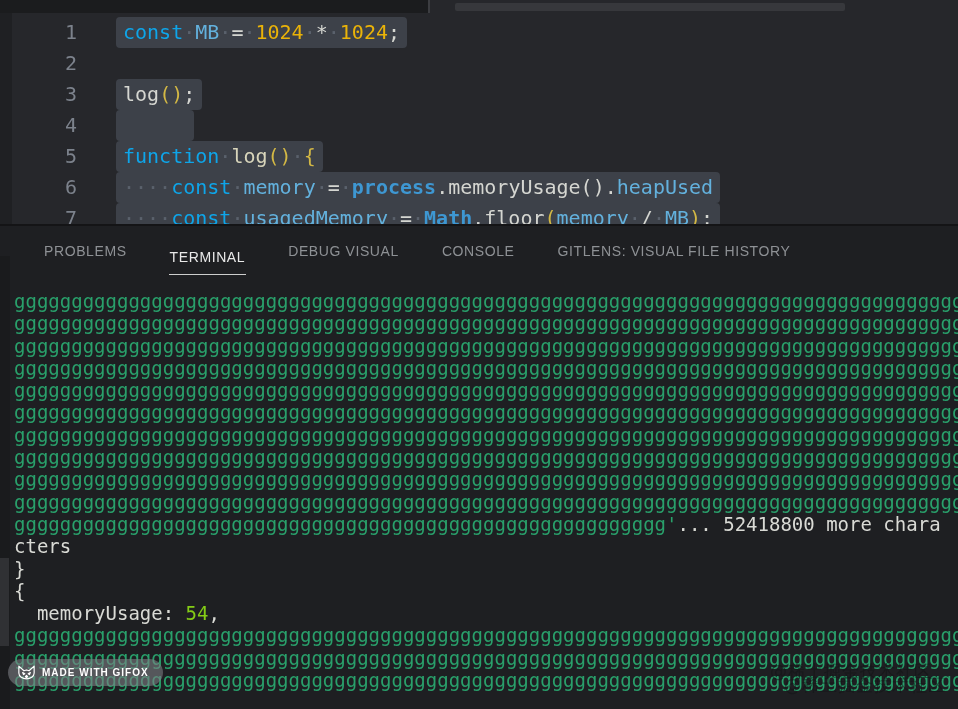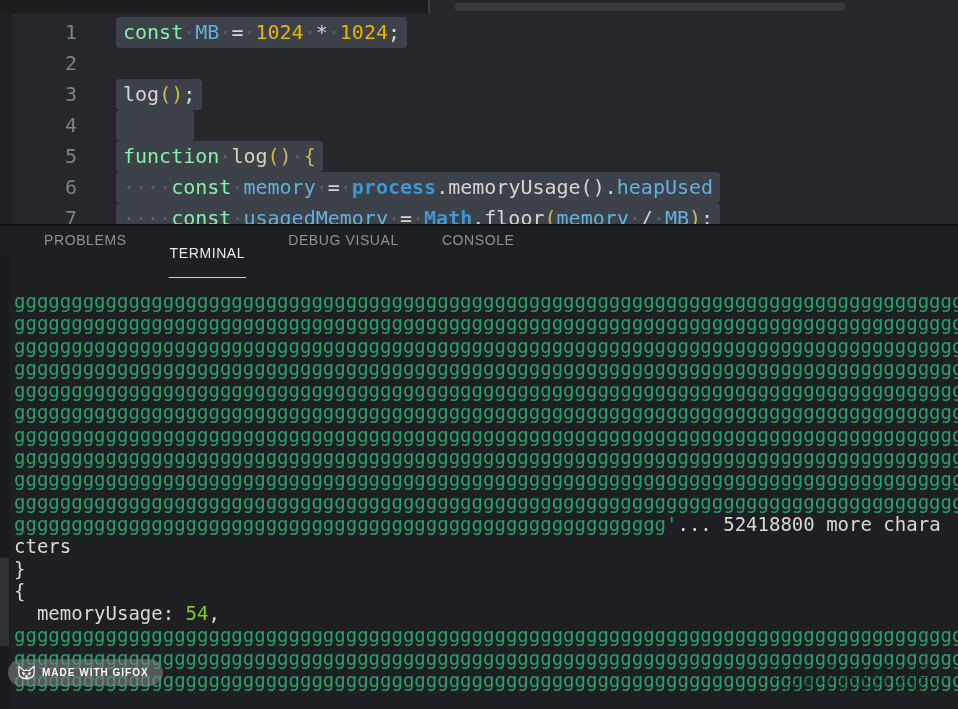--- a/index.html
+++ b/index.html
@@ -17,30 +17,30 @@
   
   #editor { position:absolute; left:0; top:13px; width:958px; height:211px;
             background:#26272b; overflow:hidden; }
   #editor .leftstrip { position:absolute; left:0; top:0; width:12px; height:211px; background:#1f2023; }
   #ed-lines { position:absolute; left:0; top:4px; width:958px; }
   .ed-row { display:flex; height:31px; font-size:20px; line-height:31px; white-space:pre; }
   .gut { width:77px; text-align:right; color:#7c828c; flex:0 0 77px; }
   .ed-content { margin-left:39px; }
   .selbox { display:inline-block; background:#3d4149; border-radius:4px; padding:0 7px; height:31px; }
   .selbox.empty { width:78px; }
-  .c-kw { color:#86efac; } .c-var { color:#63b1dd; }
+  .c-kw { color:#0ea5e9; } .c-var { color:#63b1dd; }
   .c-bold { color:#3e97d2; font-weight:bold; }
   .c-wh { color:#d5d6d1; } .c-num { color:#eab308; }
   .c-yel { color:#d3b845; } .c-dot { color:#5a616c; } .c-fn { color:#d8d5bb; }
   .bulb { display:inline-block; width:19px; height:22px; vertical-align:middle; margin-top:4px; }
 
   
   #panel-sep { position:absolute; left:0; top:224px; width:958px; height:2px; background:#141416; }
   #panel { position:absolute; left:0; top:226px; width:958px; height:483px; background:#1e1f22; }
-  #tabs { position:absolute; left:43px; top:0; height:52px; display:flex; 
+  #tabs { position:absolute; left:43px; top:0; height:52px; display:flex; align-items:center;
           font-family:"Liberation Sans", sans-serif; font-size:14px; letter-spacing:0.6px; }
   .tab { color:#8e9195; margin-right:41px; padding:6px 1px 9px; cursor:pointer; white-space:nowrap; }
   .tab.active { color:#e9e9e9; border-bottom:1px solid #cdcdcd;margin-top:13px; }
 
   
   #panel .leftstrip { position:absolute; left:0; top:30px; width:10px; height:453px; background:#1a1b1d; }
   #left-slider { position:absolute; left:0; top:332px; width:9px; height:88px; background:#303134; }
 
   
   #terminal { position:absolute; left:0; top:56px; width:958px; height:427px;
@@ -89,20 +89,21 @@
   </div>
 
   <div id="panel-sep"></div>
 
   <div id="panel">
     <div id="tabs">
         <div class="tab">PROBLEMS</div>
         <div class="tab active">TERMINAL</div>
         <div class="tab">DEBUG VISUAL</div>
         <div class="tab">CONSOLE</div>
+        <div class="tab">GITLENS: VISUAL FILE HISTORY</div>
       </div>
     <div class="leftstrip"></div>
     <div id="left-slider"></div>
     <div id="terminal">
         <div class="t-line"><span class="c-g">gggggggggggggggggggggggggggggggggggggggggggggggggggggggggggggggggggggggggggggggggggg</span></div>
         <div class="t-line"><span class="c-g">gggggggggggggggggggggggggggggggggggggggggggggggggggggggggggggggggggggggggggggggggggg</span></div>
         <div class="t-line"><span class="c-g">gggggggggggggggggggggggggggggggggggggggggggggggggggggggggggggggggggggggggggggggggggg</span></div>
         <div class="t-line"><span class="c-g">gggggggggggggggggggggggggggggggggggggggggggggggggggggggggggggggggggggggggggggggggggg</span></div>
         <div class="t-line"><span class="c-g">gggggggggggggggggggggggggggggggggggggggggggggggggggggggggggggggggggggggggggggggggggg</span></div>
         <div class="t-line"><span class="c-g">gggggggggggggggggggggggggggggggggggggggggggggggggggggggggggggggggggggggggggggggggggg</span></div>

